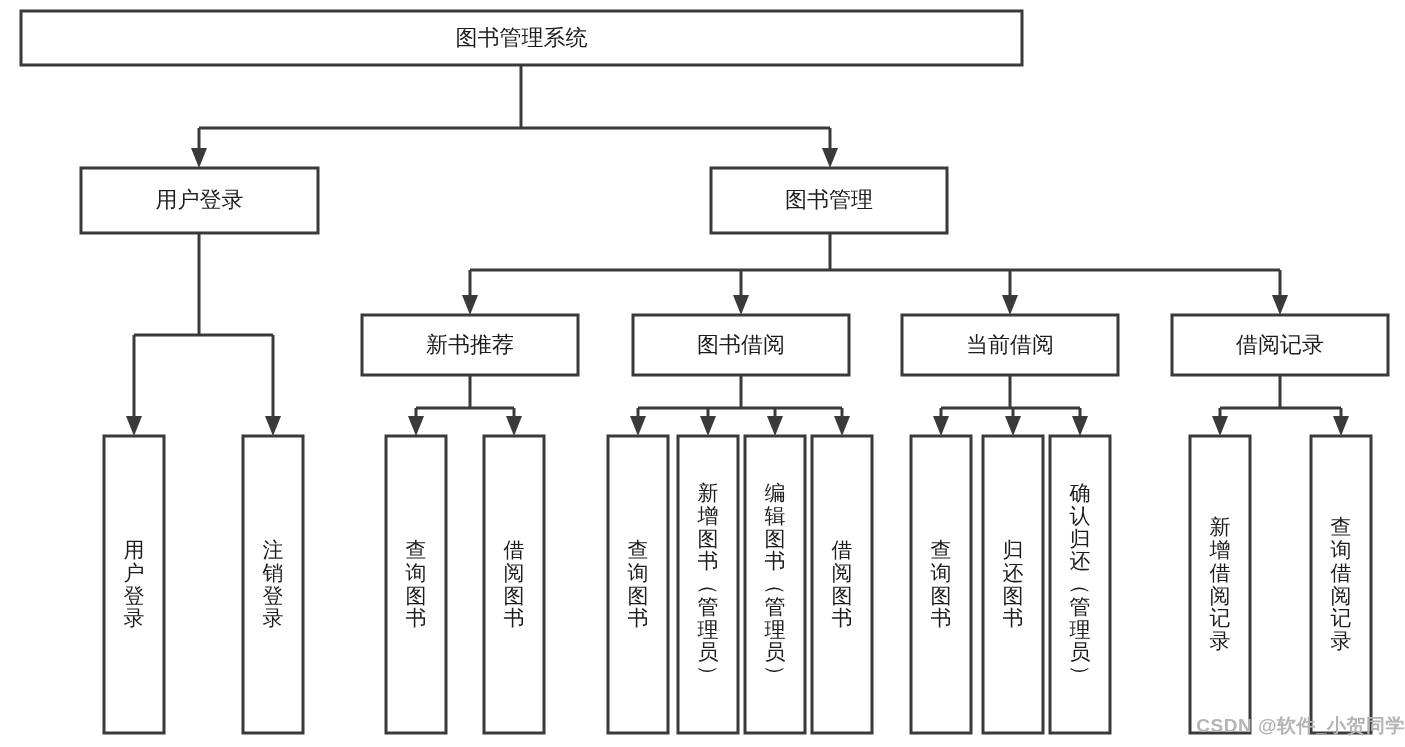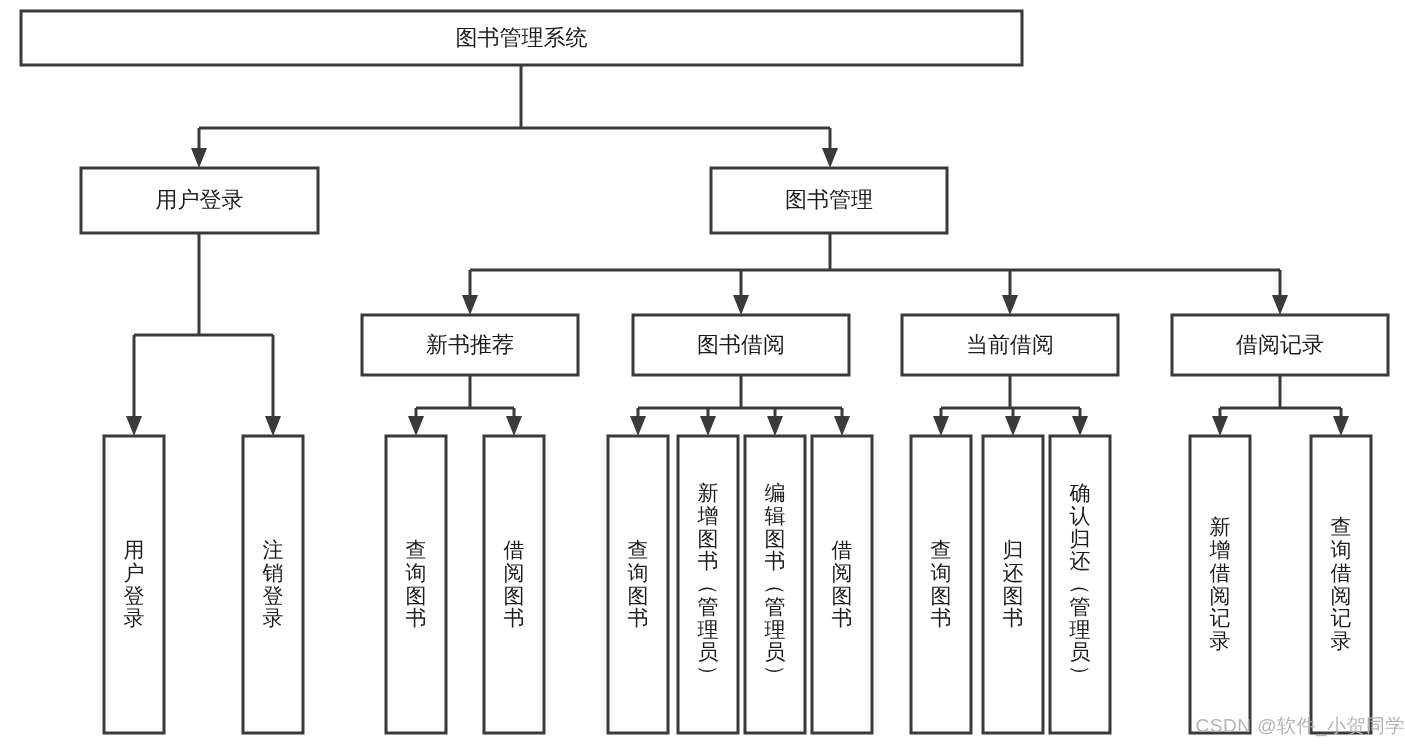--- a/index.html
+++ b/index.html
@@ -73,20 +73,21 @@
   }
   #watermark {
     position: absolute;
     right: 8px;
     bottom: 8px;
     font-family: "Liberation Sans", "DejaVu Sans", sans-serif;
     font-size: 19px;
     color: #b4b4b4;
     letter-spacing: 0.5px;
     user-select: none;
+    font-weight: bold;
   }
 </style>
 </head>
 <body>
 
 <div id="diagram-root">
   <svg id="flow" viewBox="0 0 1405 747">
     <defs></defs>
     <g id="connector-layer">
         <line x1="521" y1="65" x2="521" y2="128" class="conn"></line>

